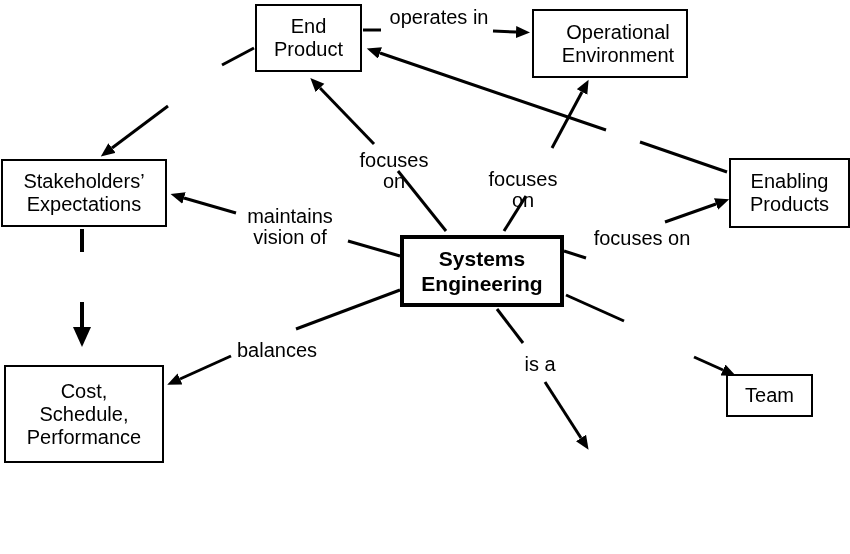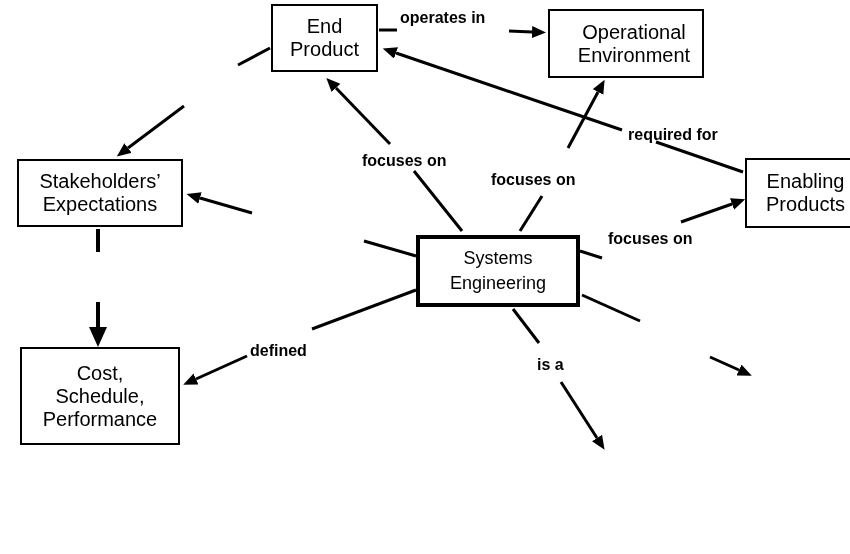--- a/index.html
+++ b/index.html
@@ -2,43 +2,43 @@
 <html><head>
 <meta charset="utf-8">
 <style>
   html,body{margin:0;padding:0;}
   body{
     width:850px;height:554px;position:relative;overflow:hidden;
     background:#ffffff;
     font-family:"Liberation Sans","DejaVu Sans",sans-serif;
     color:#000;
   }
-  #map{position:absolute;left:0;top:0;width:676px;height:554px;margin-left:16px;}
+  #map{position:absolute;left:0;top:0;width:676px;height:554px;}
   svg.wires{position:absolute;left:0;top:0;width:850px;height:554px;}
   svg .w{stroke:#000000;stroke-width:3;}
   svg .wthick{stroke:#000000;stroke-width:4;}
   .node{
     position:absolute;box-sizing:border-box;
     border:2px solid #000;background:#fff;
     display:flex;align-items:center;justify-content:center;
     text-align:center;font-size:20px;line-height:23px;
   }
   .node .lbl{white-space:pre-line;}
-  .node.center{border-width:4px;font-weight:normal;font-size:18px;line-height:25px;}
+  .node.center{border-width:4px;font-weight:bold;font-size:21px;line-height:25px;}
   .elabel{
-    position:absolute;font-size:16px;line-height:21px;
-    white-space:pre-line;font-weight:bold;
+    position:absolute;font-size:20px;line-height:21px;
+    text-align:center;white-space:pre-line;
   }
   
   #n-end{left:255px;top:4px;width:107px;height:68px;}
   #n-openv{left:532px;top:9px;width:156px;height:69px;padding-left:16px;}
   #n-stake{left:1px;top:159px;width:166px;height:68px;justify-content:center;}
   #n-enab{left:729px;top:158px;width:121px;height:70px;align-items:center;}
   #n-se{left:400px;top:235px;width:164px;height:72px;}
-  #n-cost{left:4px;top:347px;width:160px;height:98px;align-items:center;}
+  #n-cost{left:4px;top:365px;width:160px;height:98px;align-items:center;}
   #n-team{left:726px;top:374px;width:87px;height:43px;}
   #n-struct{left:557px;top:454px;width:140px;height:97px;}
   
   #l-operates{left:384px;top:7px;width:110px;}
   #l-mustbe{left:125px;top:59px;width:92px;}
   #l-required{left:612px;top:124px;width:110px;}
   #l-focus1{left:346px;top:150px;width:96px;}
   #l-focus2{left:475px;top:169px;width:96px;}
   #l-focus3{left:592px;top:228px;width:100px;}
   #l-maintains{left:243px;top:206px;width:94px;}
@@ -114,22 +114,26 @@
   </div>
   <div class="node center" id="n-se">
     <span class="lbl">Systems
 Engineering</span>
   </div>
   <div class="node" id="n-cost">
     <span class="lbl">Cost,
 Schedule,
 Performance</span>
   </div>
+  <div class="node" id="n-team">
+    <span class="lbl">Team</span>
+  </div>
 
   <div class="elabel" id="l-operates">operates in</div>
-  <div class="elabel" id="l-required">required for</div>
   <div class="elabel" id="l-focus1">focuses on</div>
   <div class="elabel" id="l-focus2">focuses on</div>
   <div class="elabel" id="l-focus3">focuses on</div>
-  <div class="elabel" id="l-balances">defined</div>
+  <div class="elabel" id="l-maintains">maintains
+vision of</div>
+  <div class="elabel" id="l-balances">balances</div>
   <div class="elabel" id="l-isa">is a</div>
 
 </div>
 
 </body></html>

